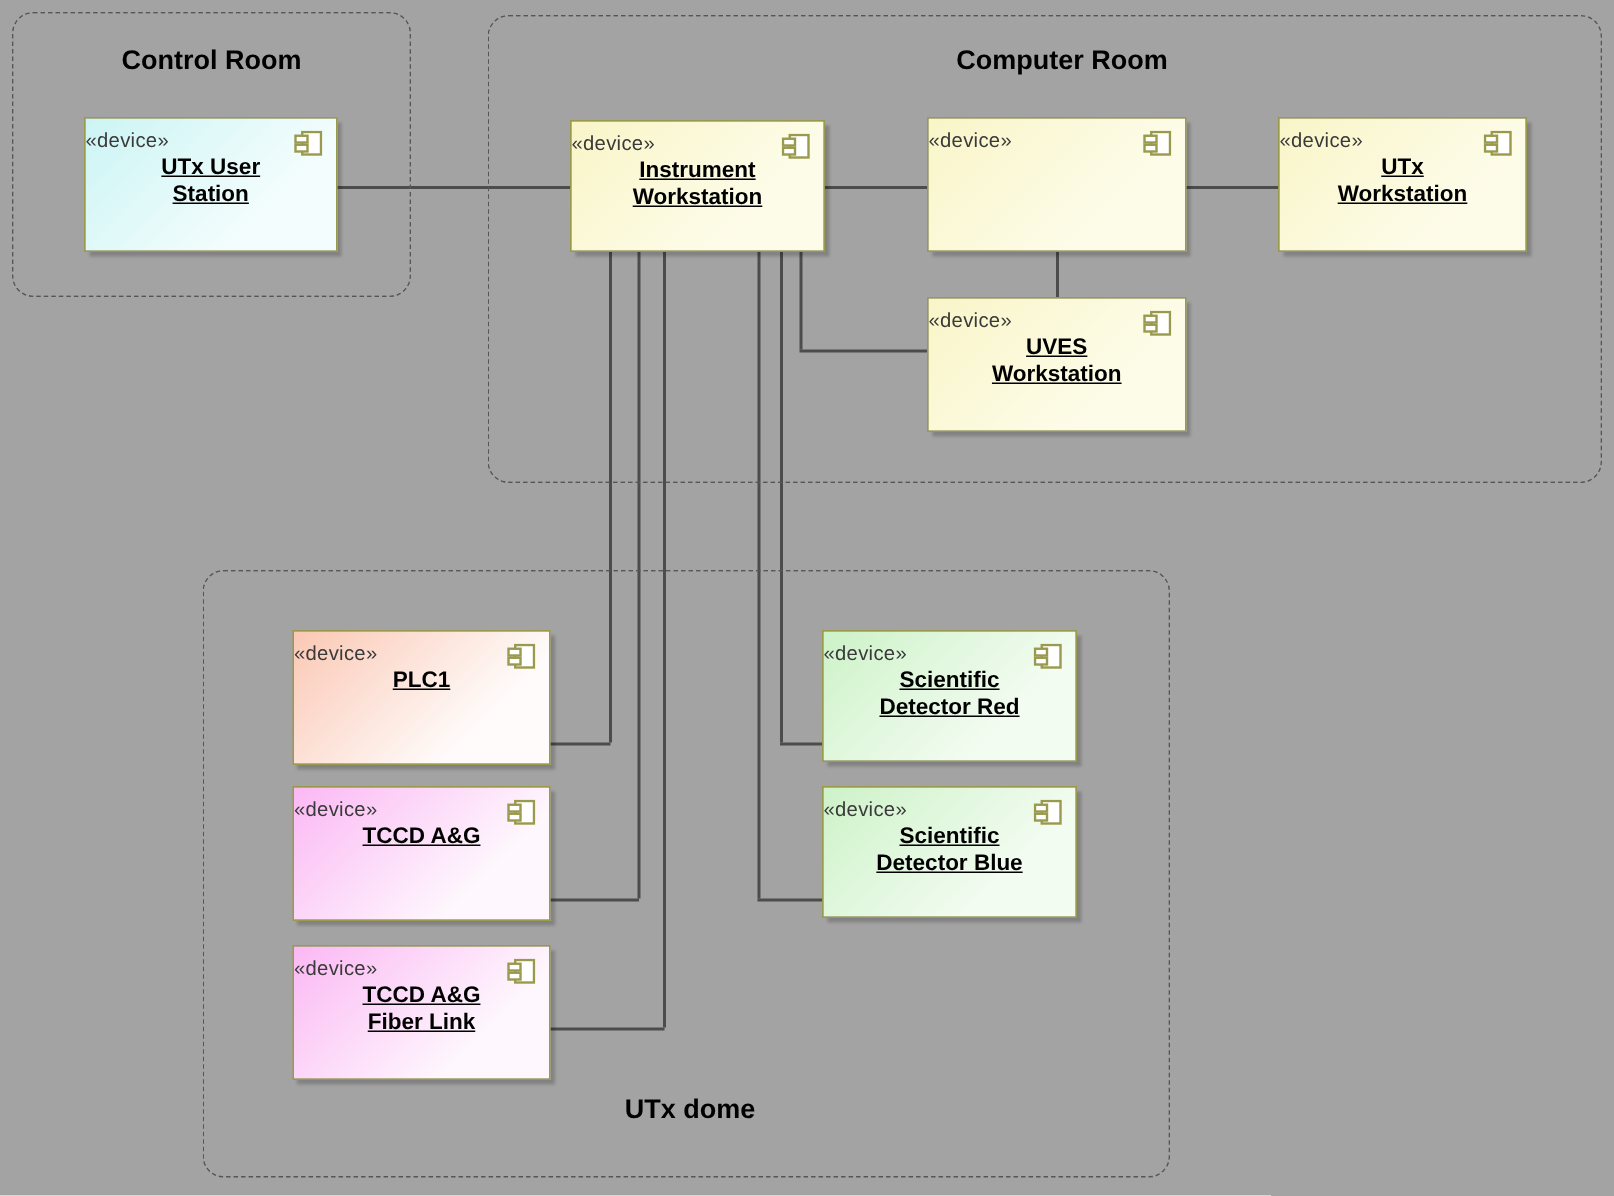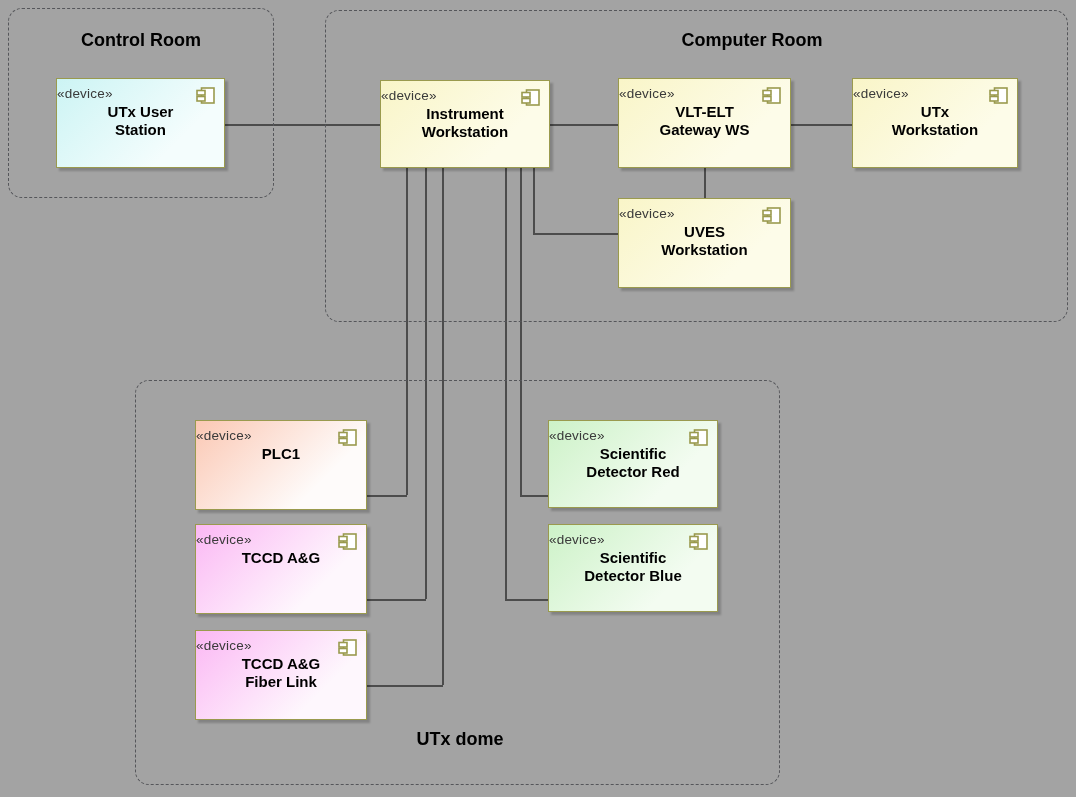--- a/index.html
+++ b/index.html
@@ -49,20 +49,21 @@
     letter-spacing: 0.2px;
   }
   .device .dname {
     text-align: center;
     font-size: 15px;
     font-weight: bold;
     color: #000000;
     line-height: 18px;
     margin-top: 2px;
     padding: 0 6px;
+    text-decoration: underline;
   }
   
   .comp-icon {
     position: absolute;
     top: 8px;
     right: 9px;
     width: 19px;
     height: 17px;
   }
   
@@ -89,21 +90,21 @@
     <div class="ln h" style="left: 367px; top: 599px; width: 59px;"></div>
     <div class="ln v" style="left: 442px; top: 168px; height: 517px;"></div>
     <div class="ln h" style="left: 367px; top: 685px; width: 76px;"></div>
     <div class="ln v" style="left: 520px; top: 168px; height: 327px;"></div>
     <div class="ln h" style="left: 520px; top: 495px; width: 28px;"></div>
     <div class="ln v" style="left: 505px; top: 168px; height: 431px;"></div>
     <div class="ln h" style="left: 505px; top: 599px; width: 43px;"></div>
     <div class="region" style="left: 8px; top: 8px; width: 266px; height: 190px;"></div>
     <div class="region-label" style="left: 8px; top: 30px; width: 266px;">Control Room</div>
     <div class="region" style="left: 325px; top: 10px; width: 743px; height: 312px;"></div>
-    <div class="region-label" style="left: 592px; top: 30px; width: 320px;">Computer Room</div>
+    <div class="region-label" style="left: 548px; top: 30px; width: 320px;">Computer Room</div>
     <div class="region" style="left: 135px; top: 380px; width: 645px; height: 405px;"></div>
     <div class="region-label" style="left: 330px; top: 729px; width: 260px; text-align: center;">UTx dome</div>
     <div class="device" style="left: 56px; top: 78px; width: 169px; height: 90px; background: linear-gradient(135deg, rgb(204, 244, 244) 0%, rgb(244, 253, 253) 72%);">
       <span class="comp-icon"><svg viewBox="0 0 19 17" class="comp-icon-svg" width="19" height="17">
           <rect x="5.5" y="1" width="12.5" height="15" fill="#ffffff" stroke="#9a9a4e" stroke-width="1.6"></rect>
           <rect x="1" y="3.5" width="8" height="4.5" fill="#ffffff" stroke="#9a9a4e" stroke-width="1.6"></rect>
           <rect x="1" y="9.5" width="8" height="4.5" fill="#ffffff" stroke="#9a9a4e" stroke-width="1.6"></rect>
         </svg></span>
       <div class="stereo">«device»</div>
       <div class="dname">UTx User<br>Station</div>
@@ -117,21 +118,20 @@
       <div class="stereo">«device»</div>
       <div class="dname">Instrument<br>Workstation</div>
     </div>
     <div class="device" style="left: 618px; top: 78px; width: 173px; height: 90px; background: linear-gradient(135deg, rgb(249, 245, 200) 0%, rgb(253, 252, 233) 72%);">
       <span class="comp-icon"><svg viewBox="0 0 19 17" class="comp-icon-svg" width="19" height="17">
           <rect x="5.5" y="1" width="12.5" height="15" fill="#ffffff" stroke="#9a9a4e" stroke-width="1.6"></rect>
           <rect x="1" y="3.5" width="8" height="4.5" fill="#ffffff" stroke="#9a9a4e" stroke-width="1.6"></rect>
           <rect x="1" y="9.5" width="8" height="4.5" fill="#ffffff" stroke="#9a9a4e" stroke-width="1.6"></rect>
         </svg></span>
       <div class="stereo">«device»</div>
-      <div class="dname">VLT-ELT<br>Gateway WS</div>
     </div>
     <div class="device" style="left: 852px; top: 78px; width: 166px; height: 90px; background: linear-gradient(135deg, rgb(249, 245, 200) 0%, rgb(253, 252, 233) 72%);">
       <span class="comp-icon"><svg viewBox="0 0 19 17" class="comp-icon-svg" width="19" height="17">
           <rect x="5.5" y="1" width="12.5" height="15" fill="#ffffff" stroke="#9a9a4e" stroke-width="1.6"></rect>
           <rect x="1" y="3.5" width="8" height="4.5" fill="#ffffff" stroke="#9a9a4e" stroke-width="1.6"></rect>
           <rect x="1" y="9.5" width="8" height="4.5" fill="#ffffff" stroke="#9a9a4e" stroke-width="1.6"></rect>
         </svg></span>
       <div class="stereo">«device»</div>
       <div class="dname">UTx<br>Workstation</div>
     </div>

